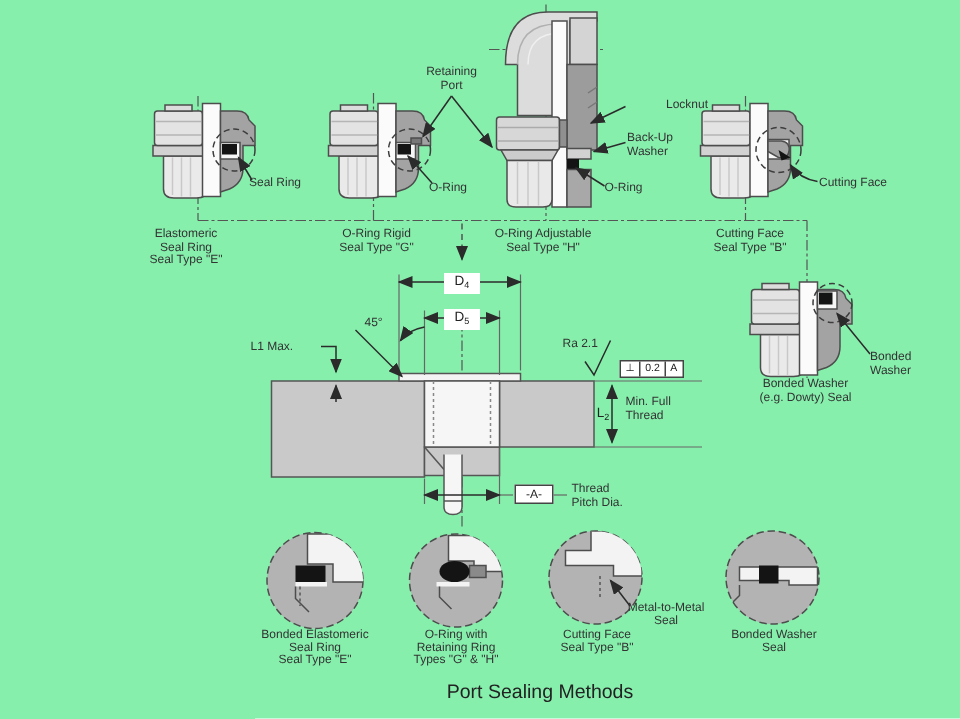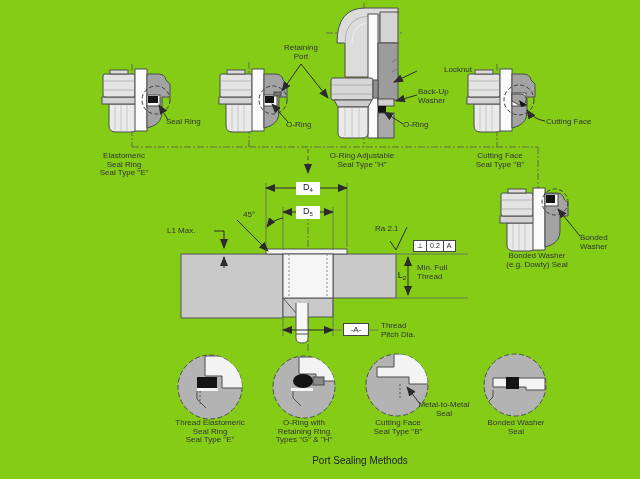--- a/index.html
+++ b/index.html
@@ -1,31 +1,31 @@
 <!DOCTYPE html>
 <html><head>
 <meta charset="utf-8">
 <style>
   html,body{margin:0;padding:0;background:#fff}
-  .stage{position:relative;width:640px;height:479px;background:#84cc16;overflow:hidden;
+  .stage{position:relative;width:640px;height:479px;background:#86efac;overflow:hidden;
          font-family:"Liberation Sans",sans-serif;color:#2b2b2b}
   .stage svg{position:absolute;left:0;top:0}
   .t{position:absolute;font-size:8px;line-height:8.5px;color:#333;white-space:nowrap}
   .tc{text-align:center;white-space:normal}
   .lbl span{display:block}
   .dim{position:absolute;font-size:9px;line-height:10px;background:#fff;padding:0 2px;
        text-align:center;color:#222;white-space:nowrap}
   .sub{font-size:6px;vertical-align:-2px}
   .frame{position:absolute;display:flex;background:#fff;border:1px solid #444;
          font-size:7px;line-height:10px;color:#222}
   .frame div{padding:0 3px;border-left:1px solid #444}
   .frame div:first-child{border-left:none}
   .abox{position:absolute;border:1px solid #444;background:#fff;font-size:8px;line-height:11px;
         text-align:center;width:24px;color:#222}
-  .title{position:absolute;font-size:10px;line-height:15px;color:#222;text-align:center}
+  .title{position:absolute;font-size:13px;line-height:15px;color:#222;text-align:center}
 </style>
 </head>
 <body>
 
 <div class="stage">
 
 <svg width="640" height="479" viewBox="0 0 640 479">
   <defs>
     <marker id="ah" markerWidth="10" markerHeight="8" refX="9" refY="4" orient="auto-start-reverse" markerUnits="userSpaceOnUse">
       <path d="M0,0L10,4L0,8Z" fill="#2b2b2b"></path>
@@ -218,20 +218,24 @@
   <span>Washer</span>
 </div>
 <div class="t" style="left:403px;top:121px">O-Ring</div>
 <div class="t" style="left:546px;top:118px">Cutting Face</div>
 
 <div class="t tc lbl" style="left:84px;top:152px;width:80px">
   <span>Elastomeric</span>
   <span>Seal Ring</span>
   <span>Seal Type "E"</span>
 </div>
+<div class="t tc lbl" style="left:211px;top:152px;width:80px">
+  <span>O-Ring Rigid</span>
+  <span>Seal Type "G"</span>
+</div>
 <div class="t tc lbl" style="left:317px;top:152px;width:90px">
   <span>O-Ring Adjustable</span>
   <span>Seal Type "H"</span>
 </div>
 <div class="t tc lbl" style="left:460px;top:152px;width:80px">
   <span>Cutting Face</span>
   <span>Seal Type "B"</span>
 </div>
 
 <div class="dim" style="left:296px;top:182px;width:20px">
@@ -264,21 +268,21 @@
 <div class="t lbl" style="left:580px;top:234px">
   <span>Bonded</span>
   <span>Washer</span>
 </div>
 <div class="t tc lbl" style="left:487px;top:252px;width:100px">
   <span>Bonded Washer</span>
   <span>(e.g. Dowty) Seal</span>
 </div>
 
 <div class="t tc lbl" style="left:165px;top:419px;width:90px">
-  <span>Thread Elastomeric</span>
+  <span>Bonded Elastomeric</span>
   <span>Seal Ring</span>
   <span>Seal Type "E"</span>
 </div>
 <div class="t tc lbl" style="left:259px;top:419px;width:90px">
   <span>O-Ring with</span>
   <span>Retaining Ring</span>
   <span>Types "G" &amp; "H"</span>
 </div>
 <div class="t tc lbl" style="left:353px;top:419px;width:90px">
   <span>Cutting Face</span>

